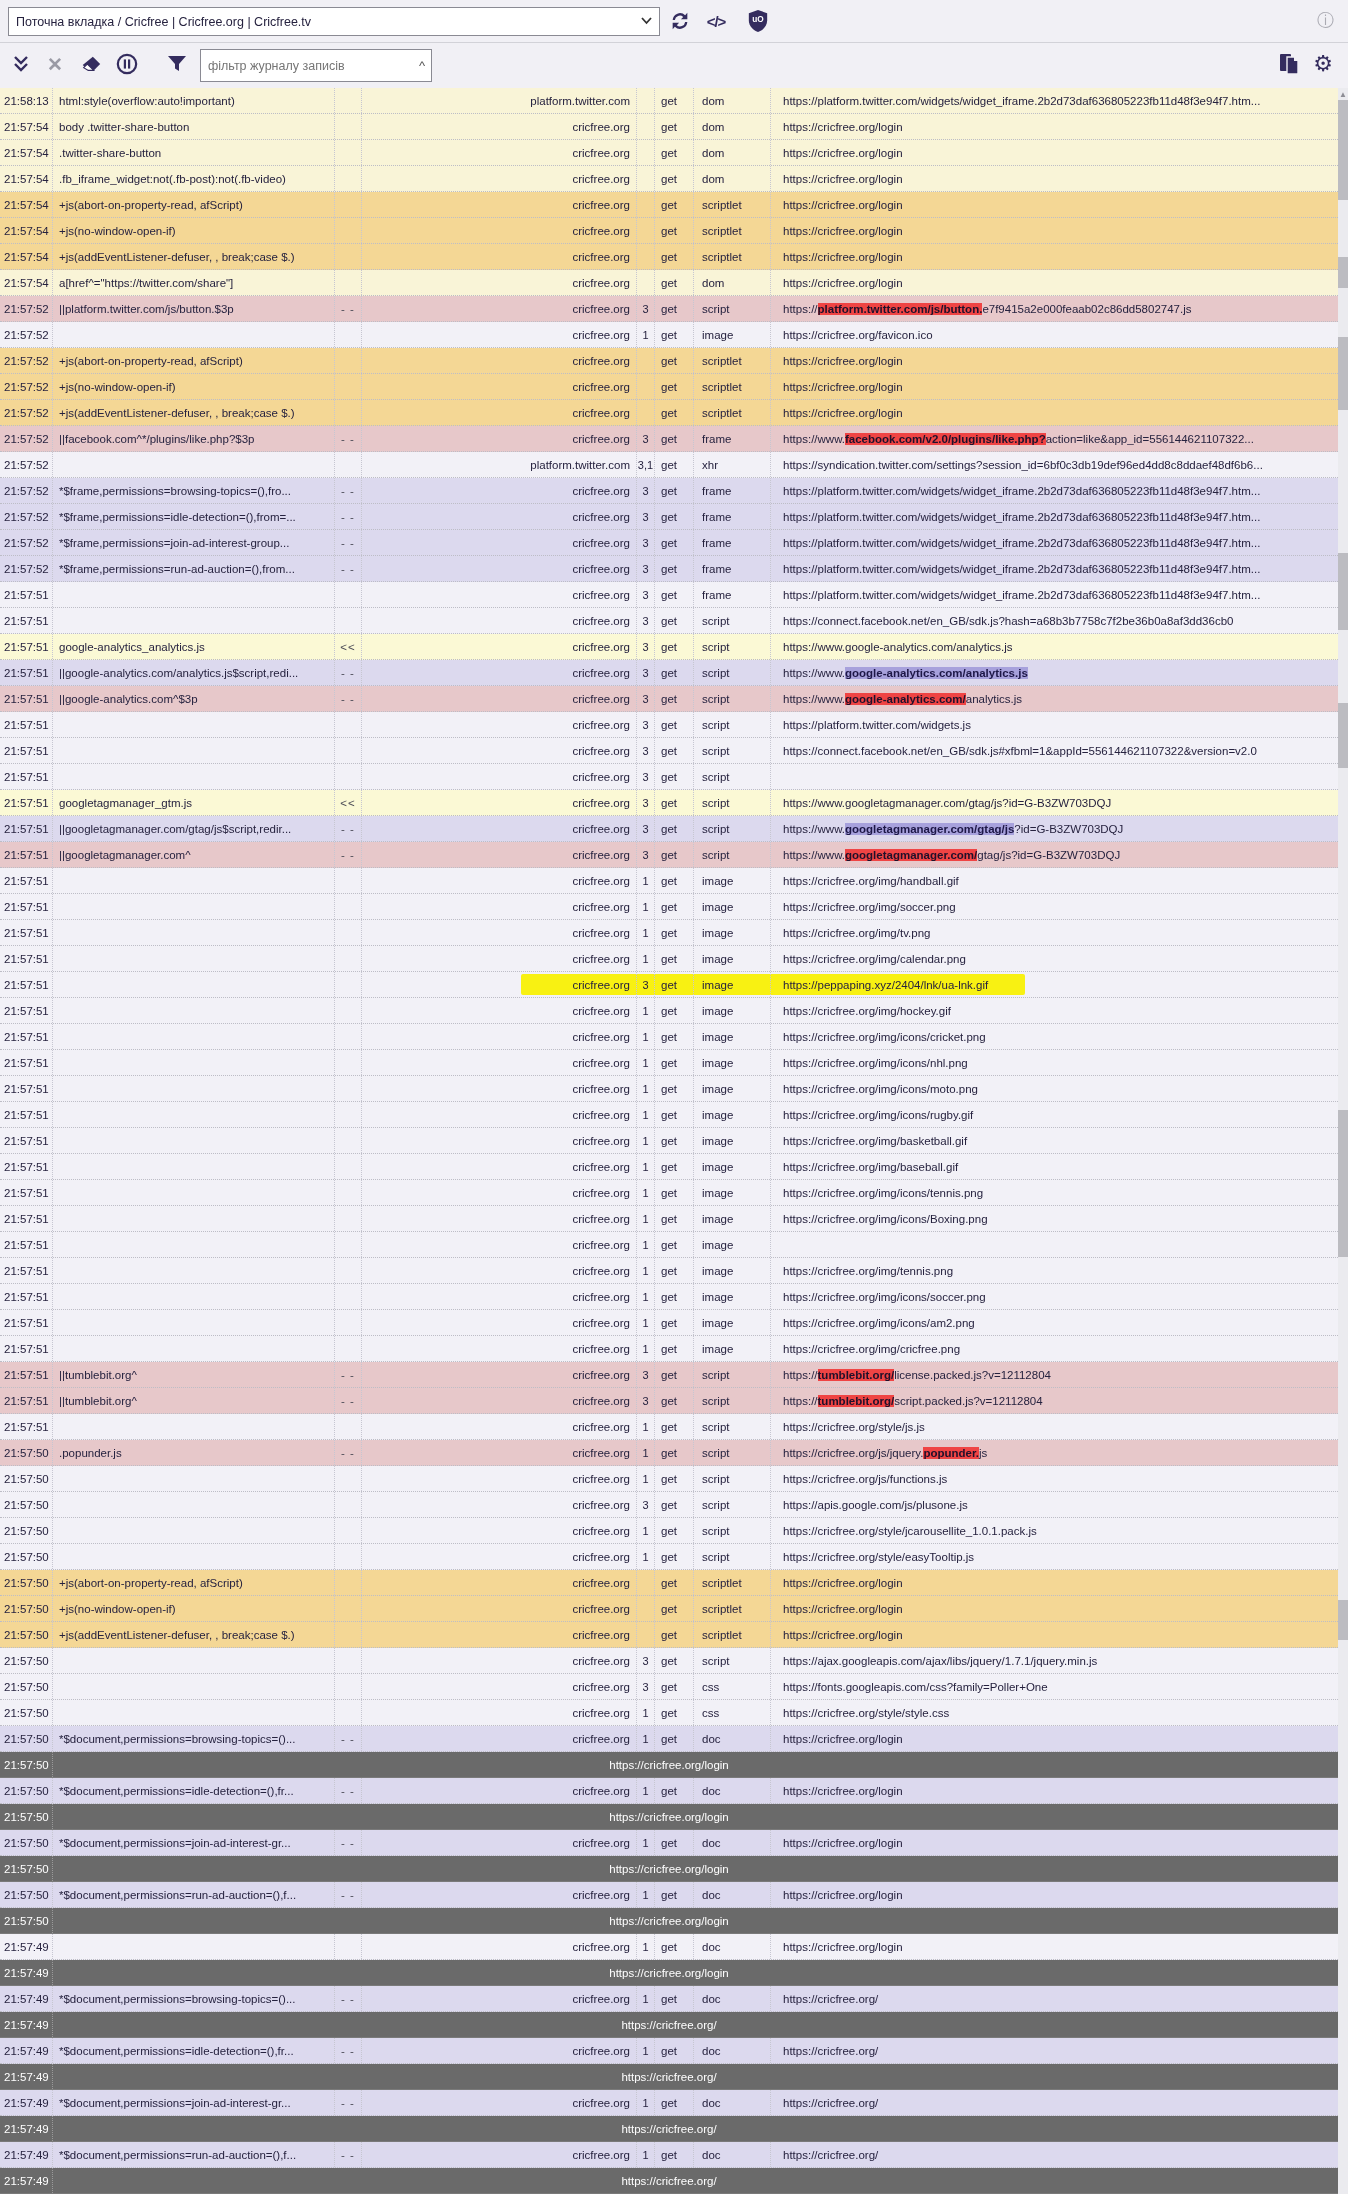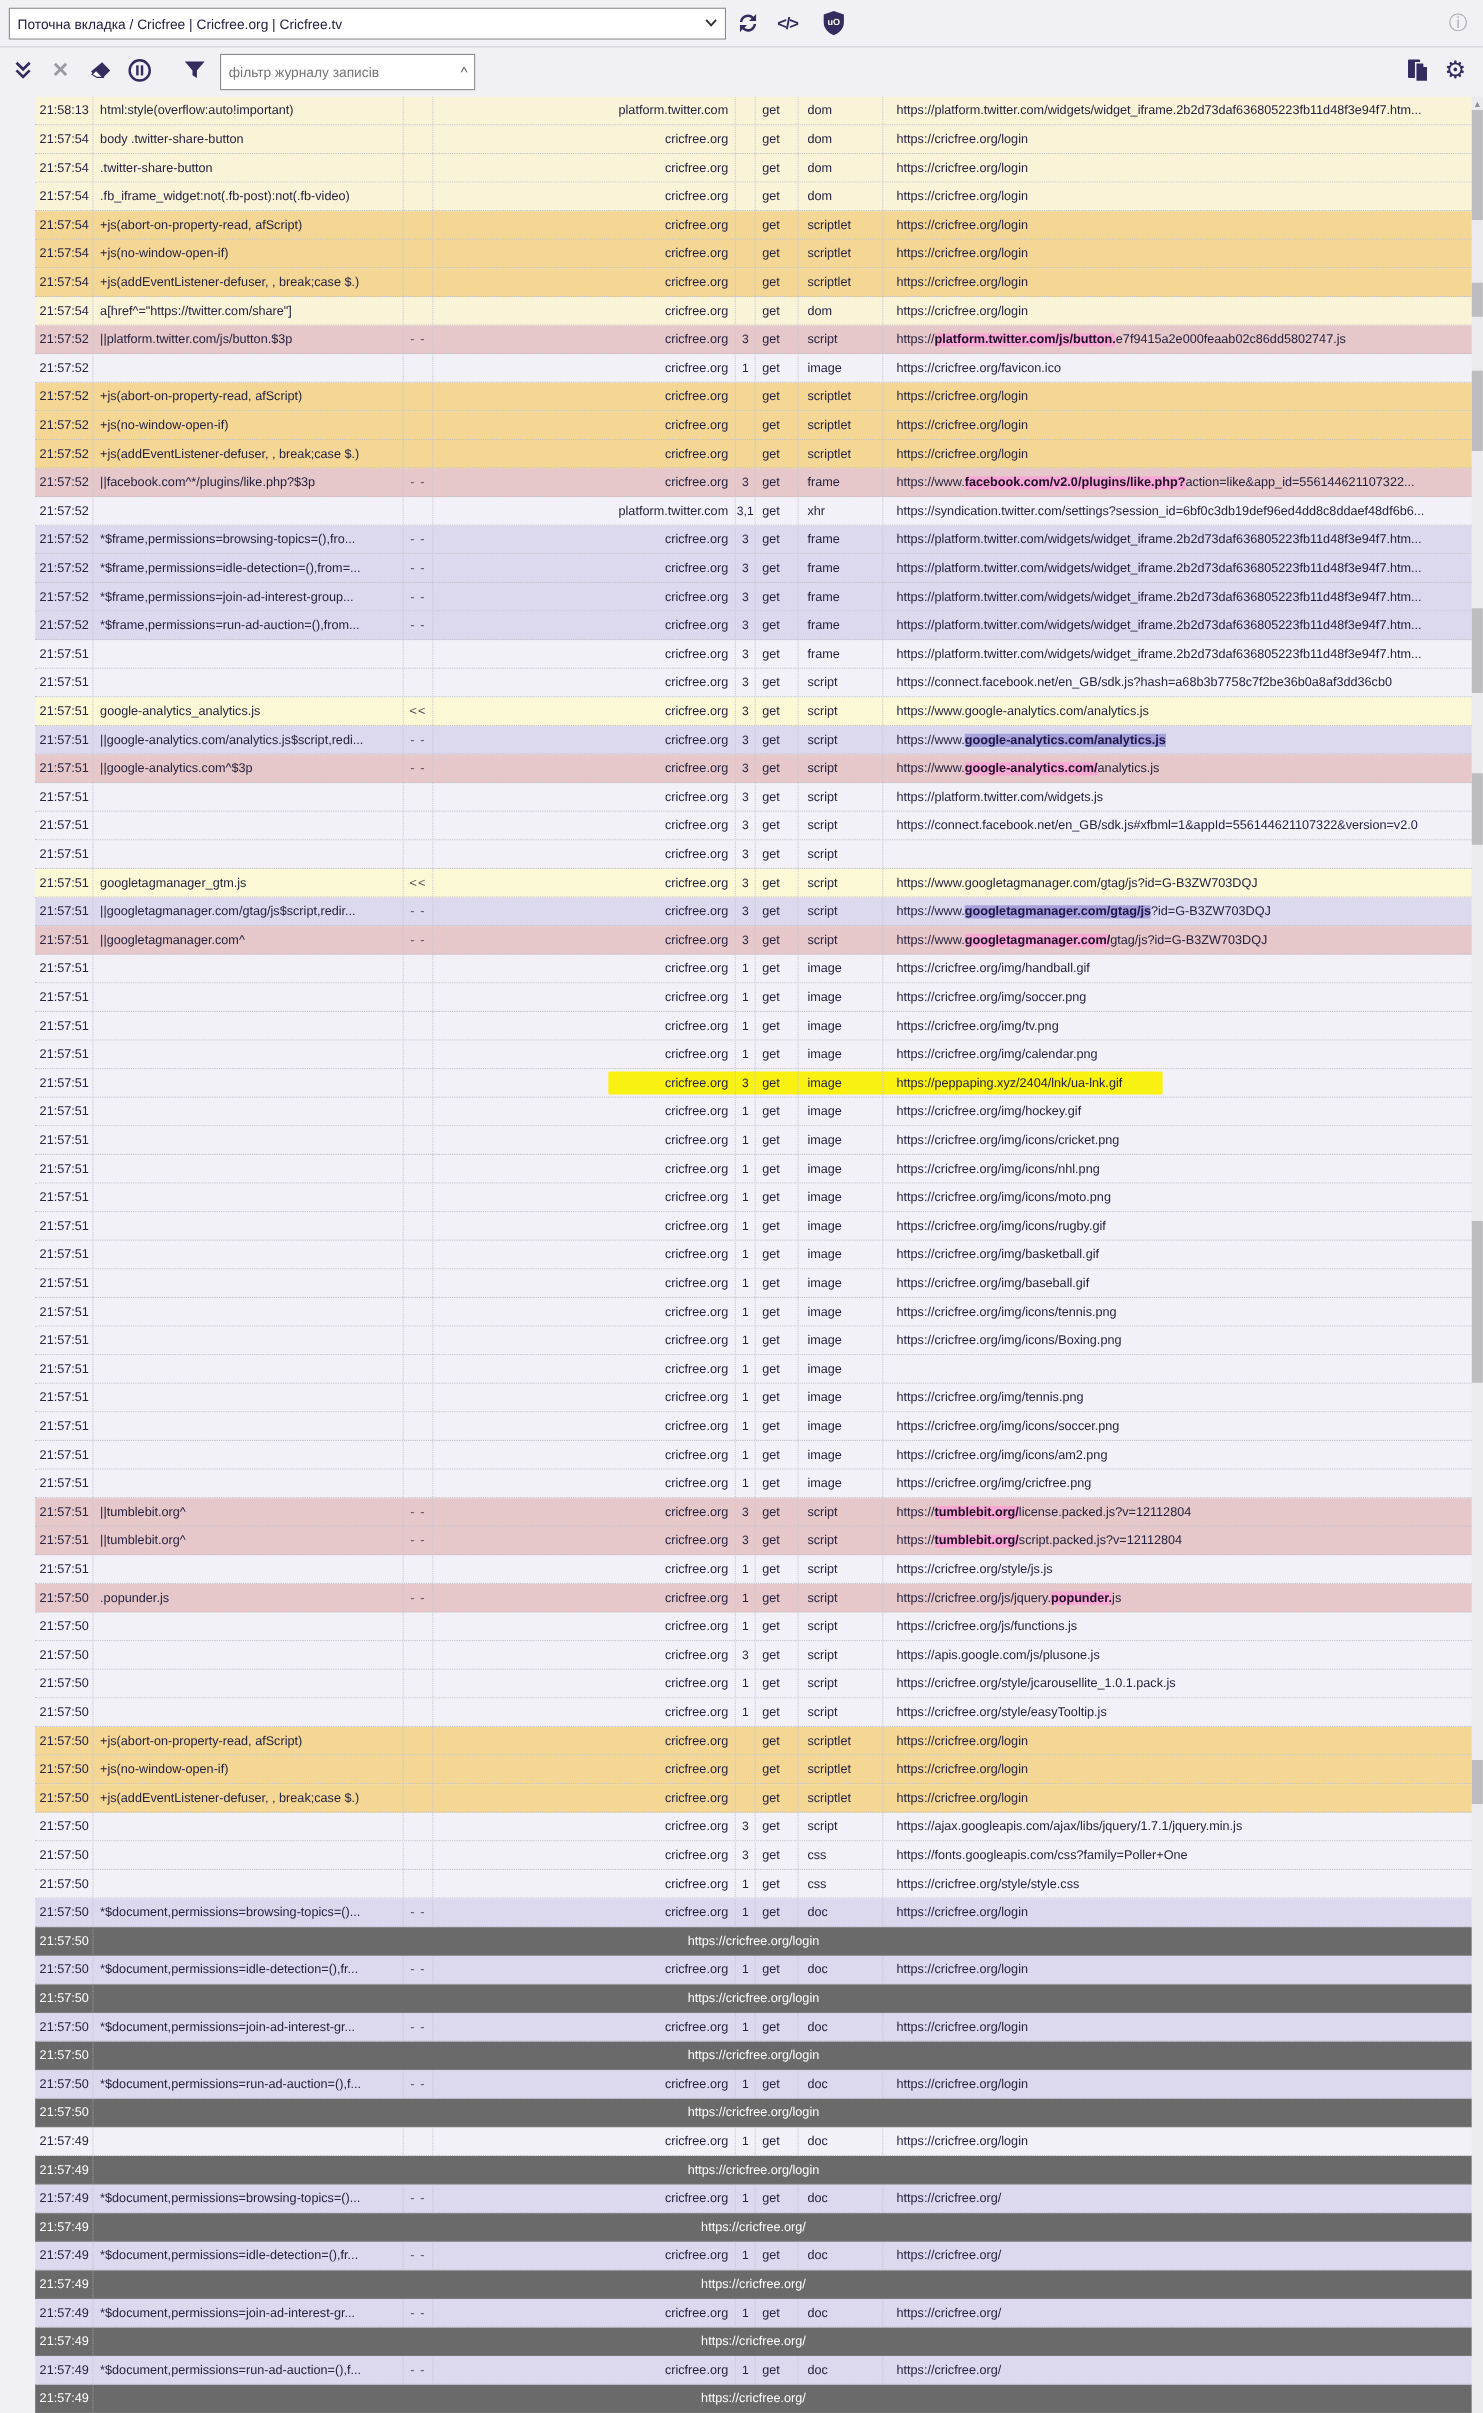--- a/index.html
+++ b/index.html
@@ -24,42 +24,42 @@
   .xglyph { font-size:19px; font-weight:bold; color:#9a9aa5; }
   .filterbox { position:absolute; left:200px; top:6px; width:232px; height:33px;
     background:#fff; border:1px solid #8a8a93; }
   .filterbox input { position:absolute; left:0; top:0; width:100%; height:100%;
     border:none; outline:none; font-size:12.5px; padding:0 22px 0 7px;
     font-family:"Liberation Sans",sans-serif; color:#26223f; background:transparent; }
   .filterbox .caret { position:absolute; right:6px; top:8px; font-size:13px; color:#555; }
   .gearicon { font-size:22px; color:#342c5e; }
 
   
-  #log { position:absolute; left:0; top:88px; width:1338px;padding-left:32px; }
+  #log { position:absolute; left:0; top:88px; width:1338px; }
   .row { position:relative; height:26px; display:flex; align-items:center;
     border-bottom:1px dotted #bdbdc6; font-size:11.5px; overflow:hidden; cursor:default; }
   .c { height:100%; display:flex; align-items:center; overflow:hidden;
     border-right:1px dotted #c6c6d1; white-space:nowrap; position:relative; z-index:1; }
   .ct { width:53px; padding-left:4px; flex:none; }
   .cr { width:282px; padding-left:6px; flex:none; text-overflow:ellipsis; }
   .cm { width:27px; justify-content:center; flex:none; color:#4a4a55; letter-spacing:1px;}
   .cd { width:275px; justify-content:flex-end; padding-right:6px; flex:none; }
   .cn { width:18px; justify-content:center; flex:none; font-size:11px; padding:0 1px;}
   .cg { width:39px; padding-left:6px; flex:none; }
   .cy { width:77px; padding-left:8px; flex:none; }
   .cu { flex:1; padding-left:12px; border-right:none; }
 
   .k-c { background:#f9f4d7; }
   .k-o { background:#f4d795; }
   .k-b { background:#e7c8ca; }
   .k-a { background:#f2f1f7; }
   .k-m { background:#dcd9ee; }
   .k-r { background:#fbf9d5; }
 
-  .k-b .hl { background:#f9a8d4; font-weight:bold; color:#20102a; }
+  .k-b .hl { background:#ef4444; font-weight:bold; color:#20102a; }
   .k-m .hl { background:#a7a1dc; font-weight:bold; color:#1d1747; }
 
   .row.dark { background:#6a6a6a; color:#fff; border-bottom:1px solid #7a7a7a; }
   .row.dark .ct { border-right:1px dotted #9a9a9a; }
   .darkurl { position:absolute; left:0; right:0; text-align:center; font-size:11.5px; }
 
   .sel::before { content:""; position:absolute; left:521px; width:504px; top:2px;
     bottom:2px; background:#f8f112; border-radius:2px; z-index:0; }
 
   

